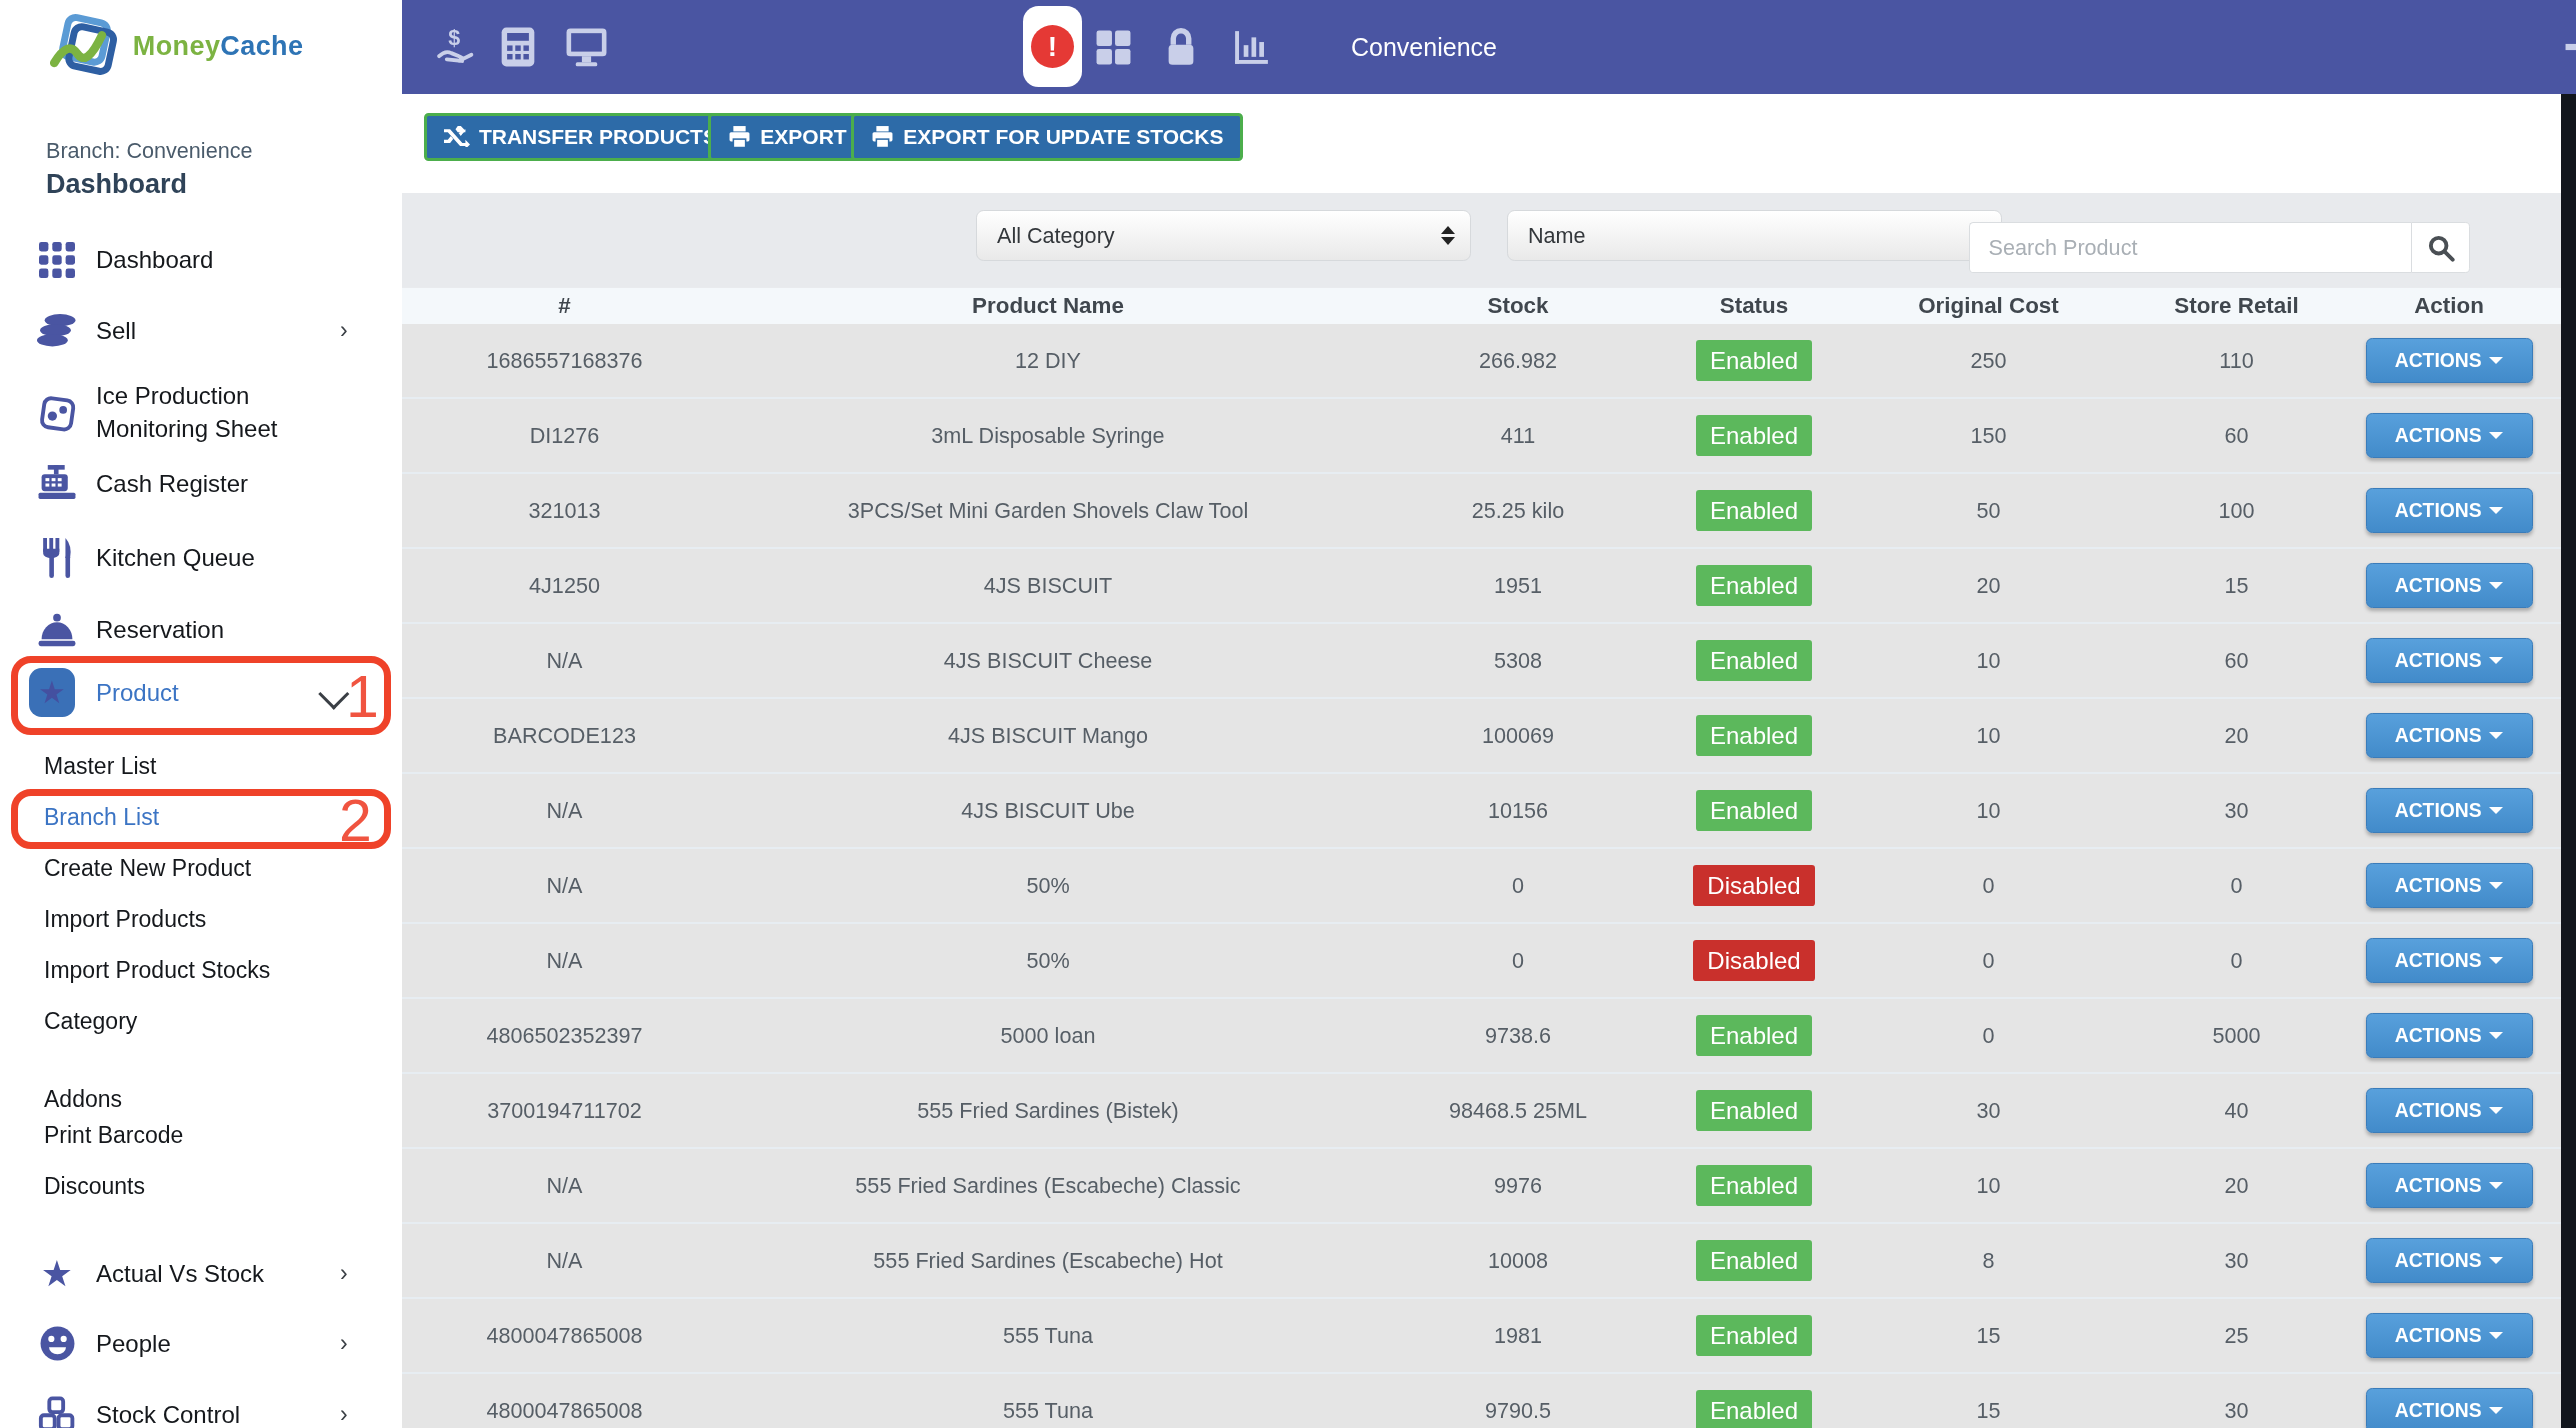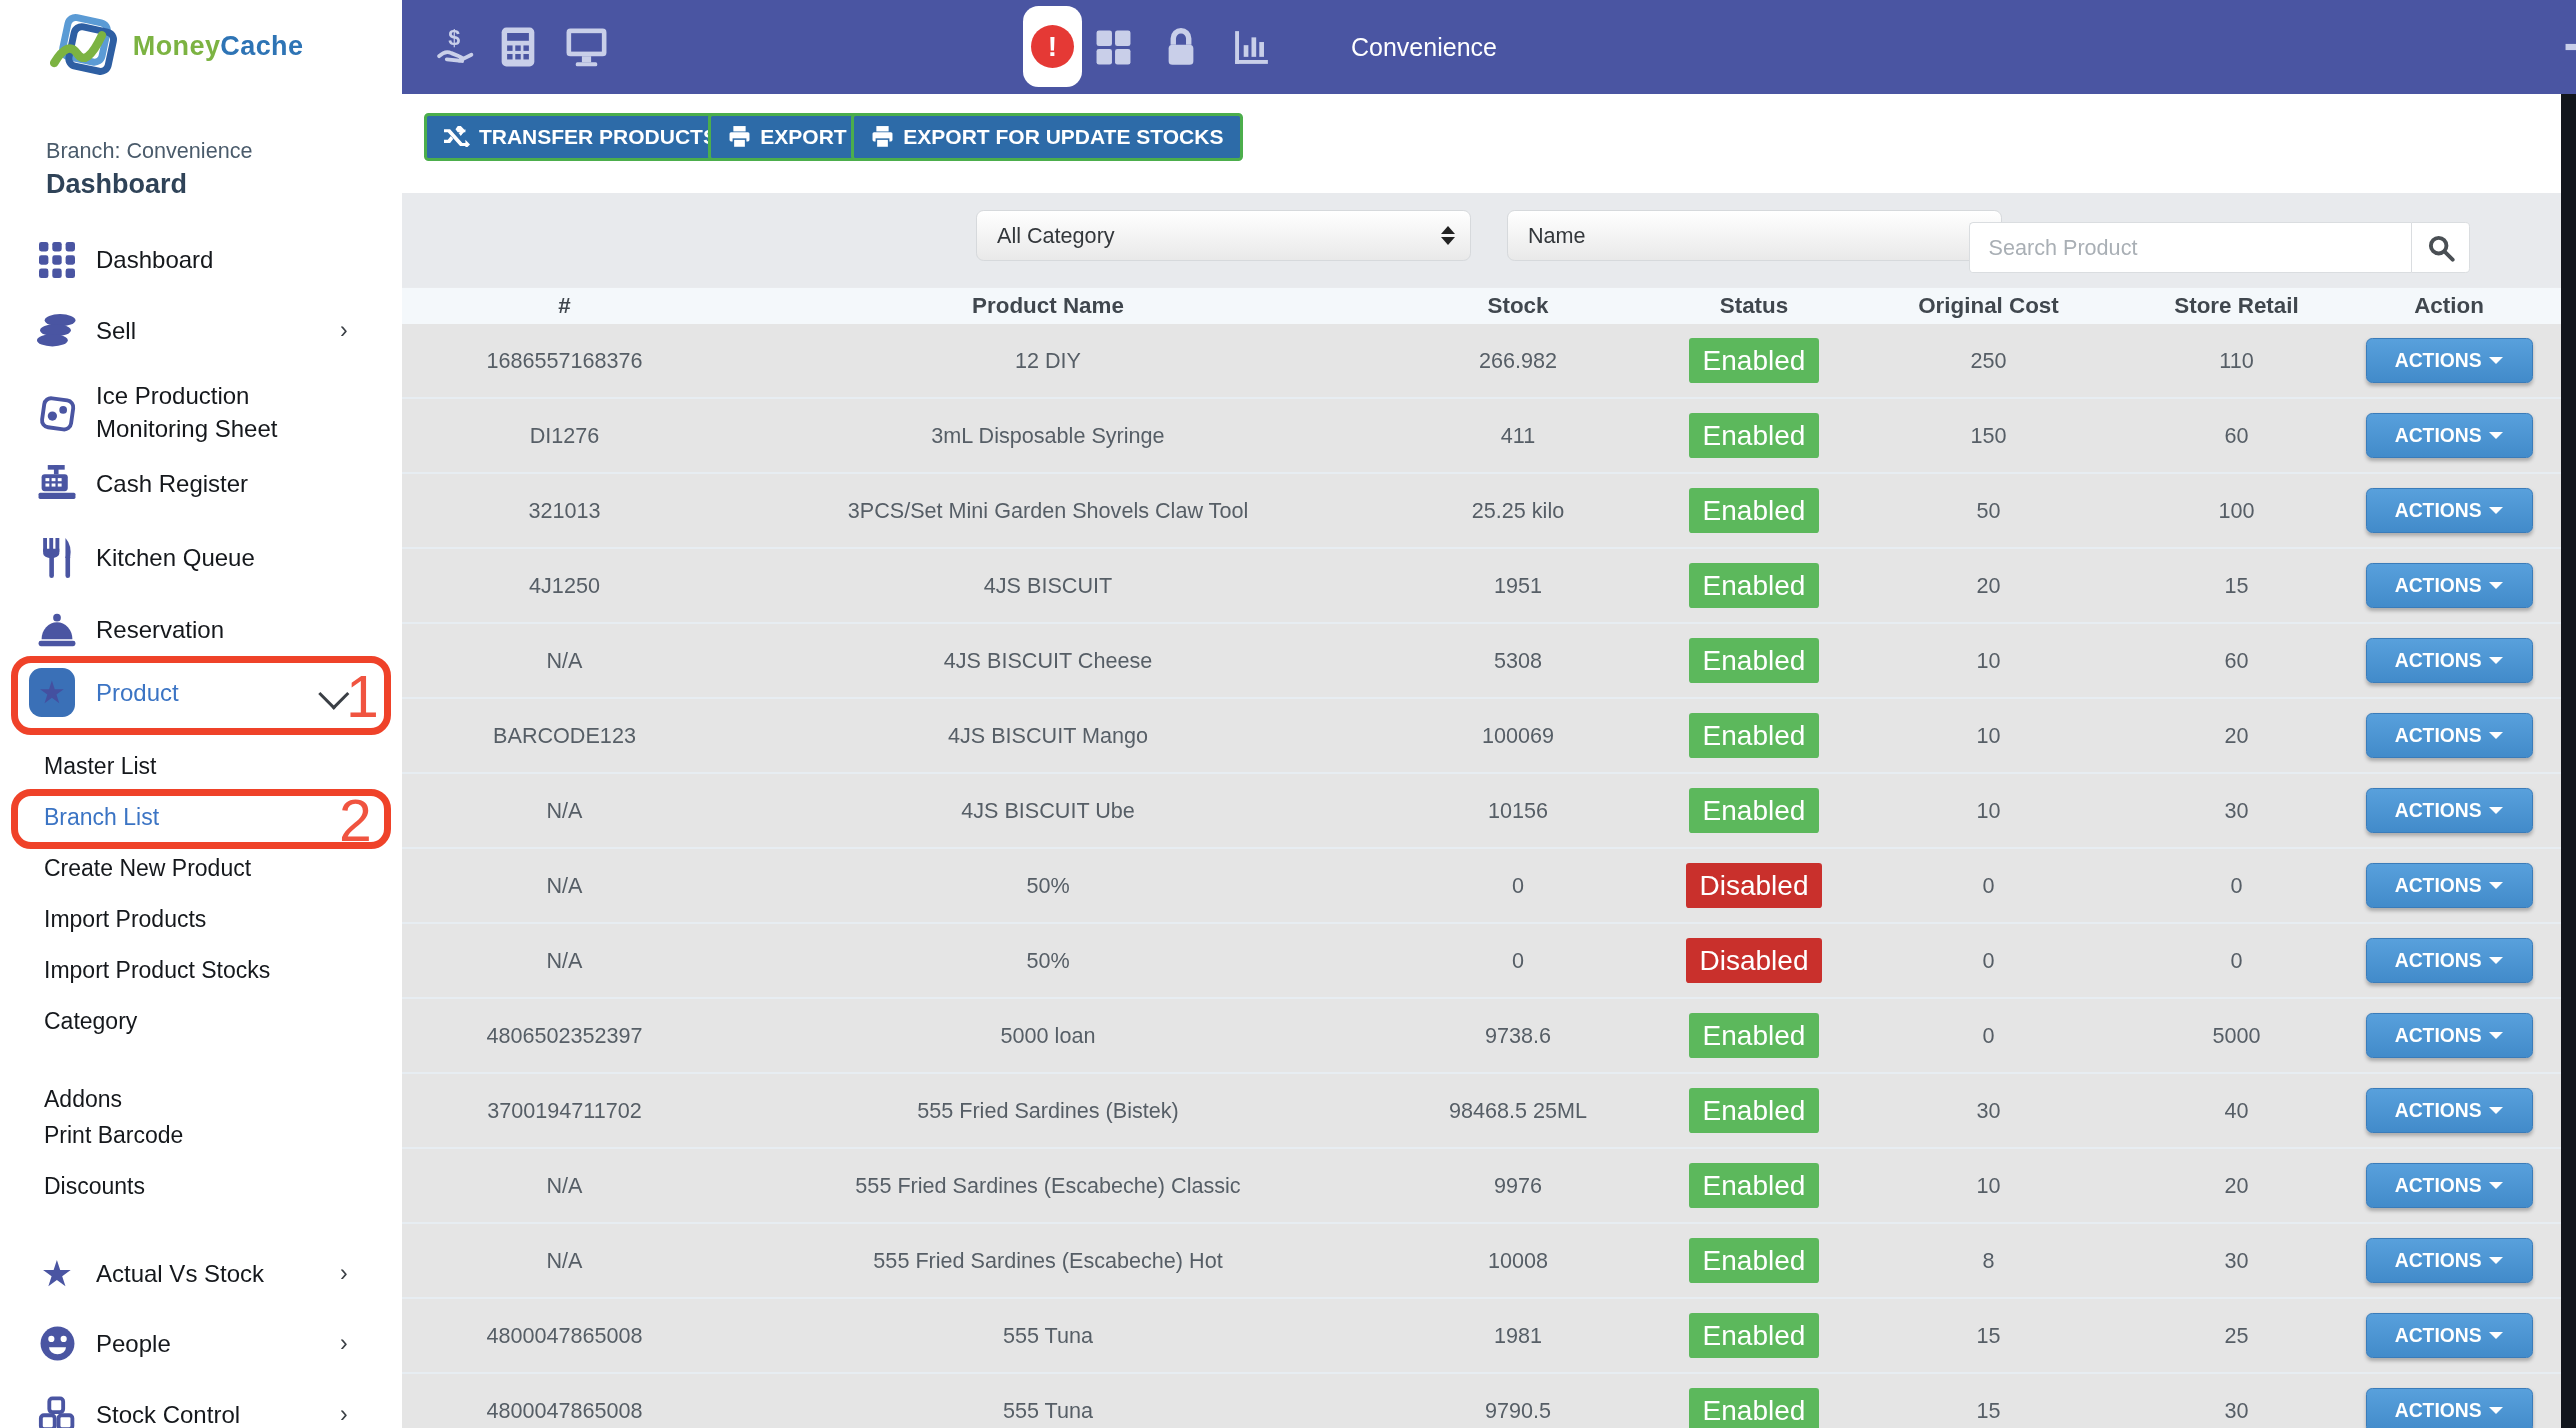--- a/index.html
+++ b/index.html
@@ -54,21 +54,21 @@
   .searchinput::placeholder{color:#a9afb5;}
   .searchbtn{width:59px;height:51px;background:#ffffff;border:1.5px solid #dadde0;border-radius:0 4.6px 4.6px 0;box-sizing:border-box;display:flex;align-items:center;justify-content:center;cursor:pointer;}
 
   
   .tablearea{position:absolute;left:402px;top:288px;width:2159px;height:1141px;background:#fbfcfe;overflow:hidden;}
   .thead,.trow{display:grid;grid-template-columns:325px 642px 298px 174px 295px 201px 224px;align-items:center;}
   .thead{height:36px;background:#f4f8fb;font-weight:700;font-size:22.4px;color:#40474e;}
   .thead>div{text-align:center;}
   .trow{height:73px;background:#e5e5e5;border-bottom:2.3px solid #e7edf2;font-size:21.6px;color:#565e66;}
   .trow>div{text-align:center;}
-  .badge{display:inline-block;padding:6.2px 14px;border-radius:3.1px;color:#ffffff;font-size:28px;}
+  .badge{display:inline-block;padding:6.2px 14px;border-radius:3.1px;color:#ffffff;font-size:24px;}
   .badge.enabled{background:#5cb85c;}
   .badge.disabled{background:#c9302c;}
   .actions{display:inline-flex;align-items:center;justify-content:center;gap:7.7px;width:167px;height:45px;background:linear-gradient(#58a0dc,#428bca);border:0.8px solid #3a7cba;border-radius:6.2px;color:#fff;font-weight:700;font-size:19.3px;font-family:inherit;box-shadow:0 2.3px 3.9px rgba(0,0,0,.25);cursor:pointer;}
   .caret{width:0;height:0;border-left:7px solid transparent;border-right:7px solid transparent;border-top:7.7px solid #ffffff;}
 
   .right-strip{position:absolute;left:2561px;top:94px;width:15.5px;height:1335px;background:#12161d;z-index:6;}
 
   svg{display:block;}
 </style>
 </head>

